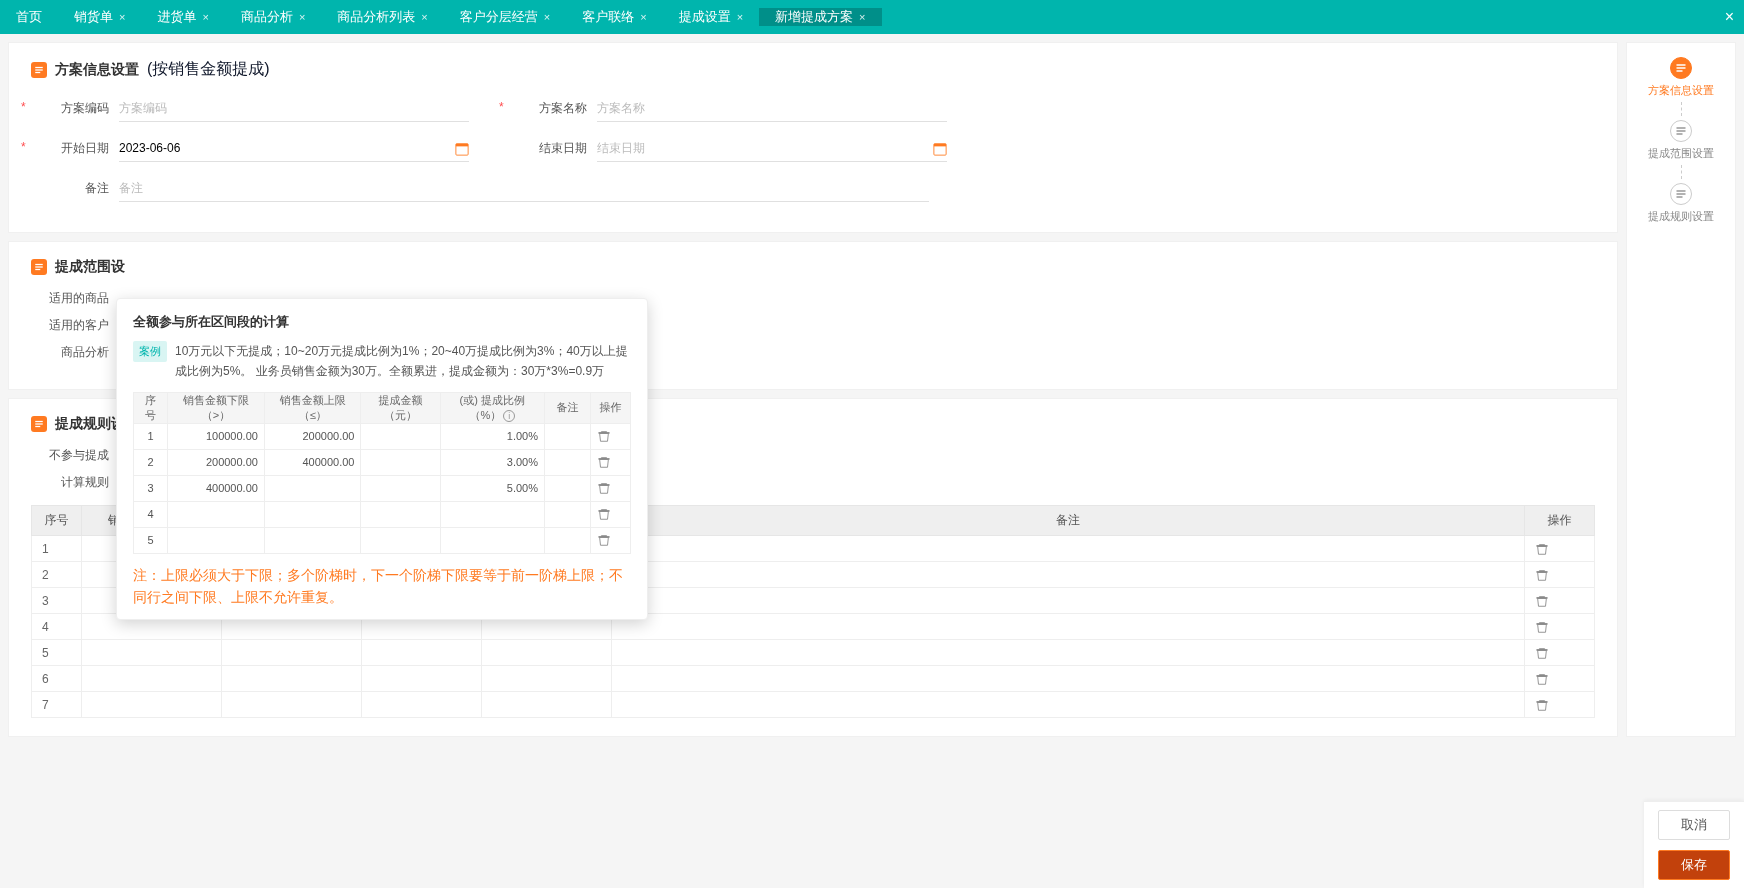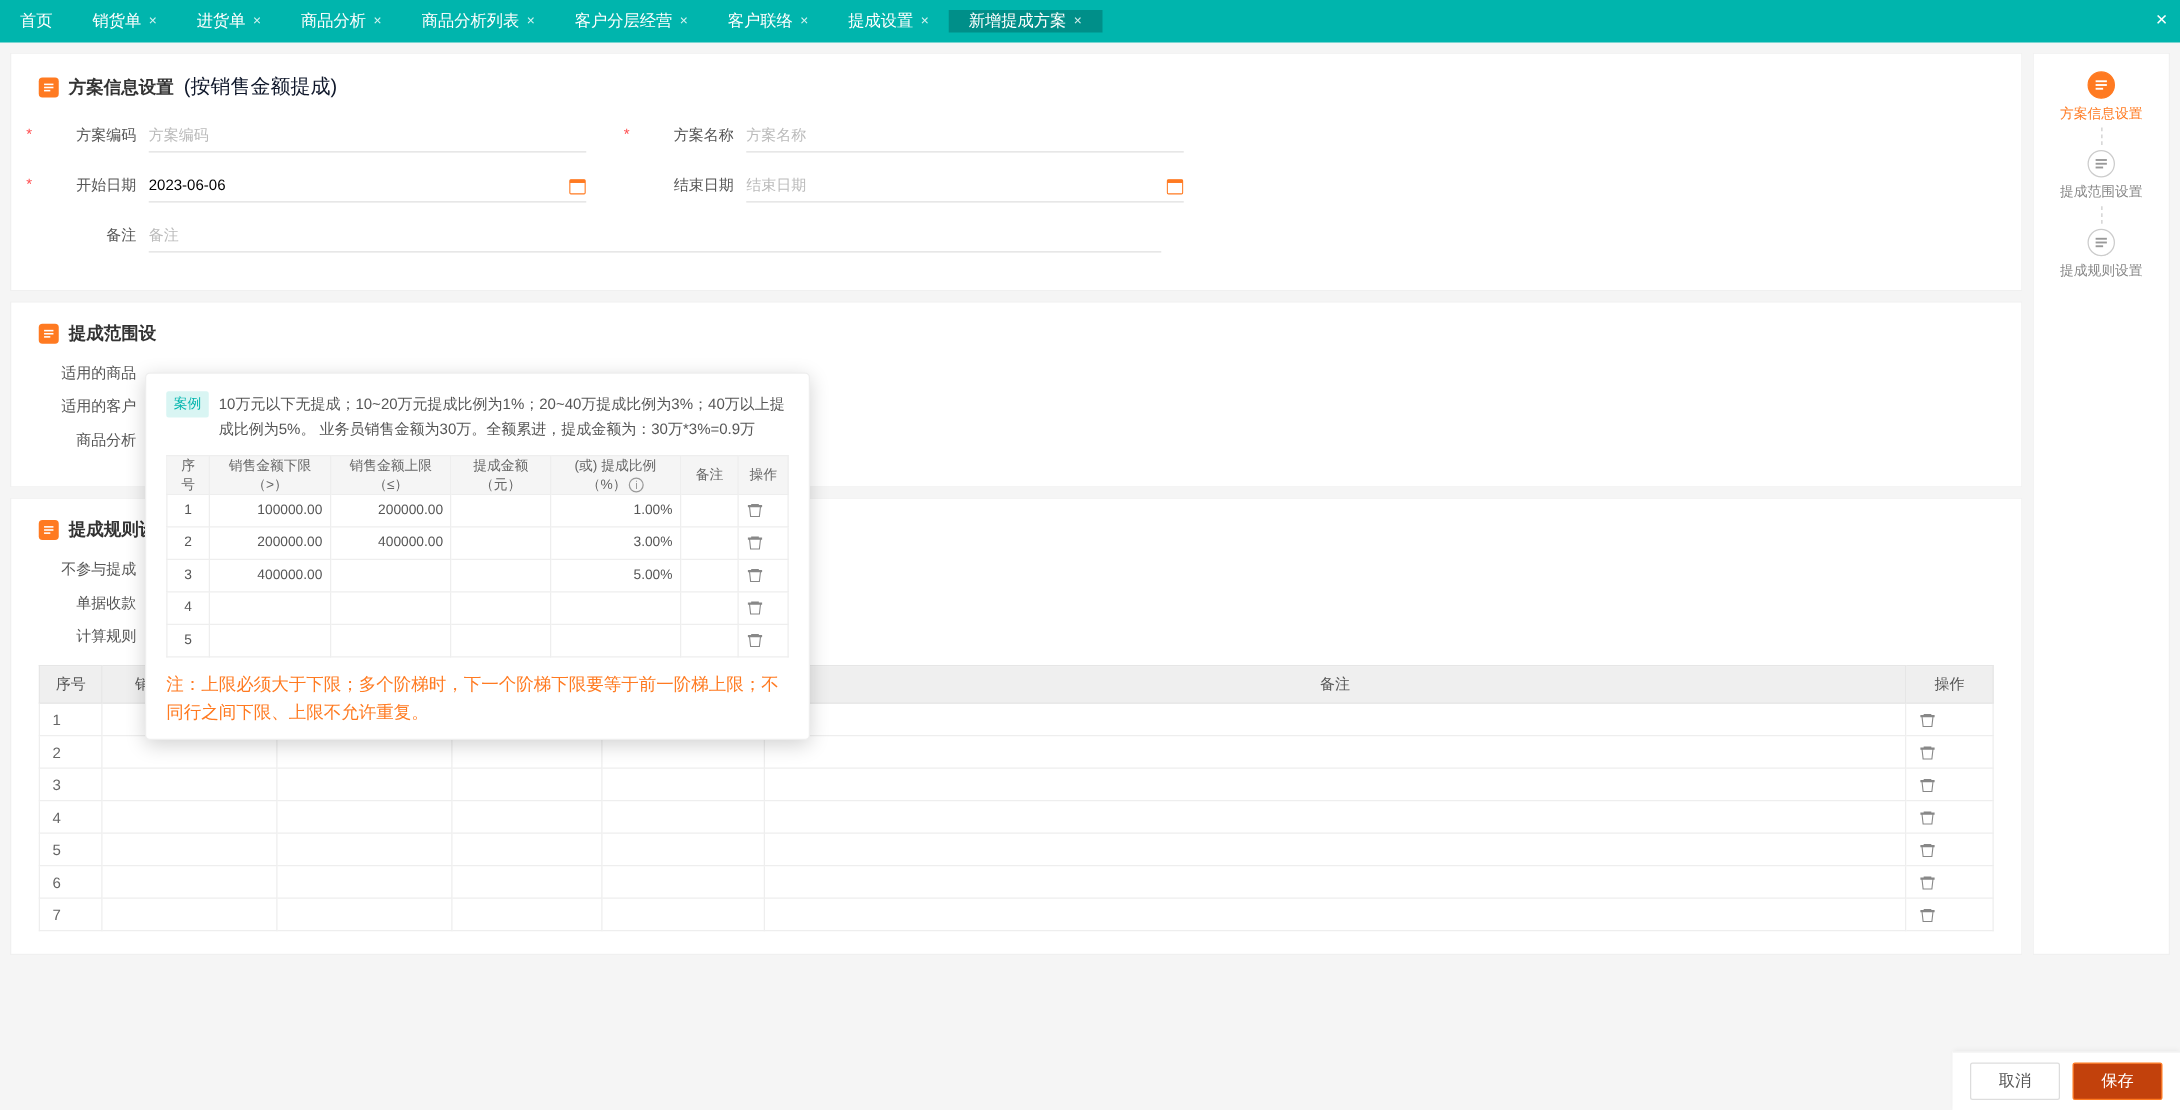--- a/index.html
+++ b/index.html
@@ -64,21 +64,21 @@
 
 
 .step-node { display: flex; flex-direction: column; align-items: center; gap: 4px; }
 .step-circle { width: 22px; height: 22px; border-radius: 50%; border: 1px solid #ccc; display: flex; align-items: center; justify-content: center; color: #888; }
 .step-circle.active { border-color: #ff7a21; background: #ff7a21; color: #fff; }
 .step-label { font-size: 11px; color: #888; text-align: center; }
 .step-label.active { color: #ff7a21; }
 .step-line { width: 1px; height: 14px; border-left: 1px dashed #ccc; }
 
 
-.footer { position: fixed; bottom: 0; right: 0; background: #fff; border-top: 1px solid #eee; padding: 8px 14px; display: flex; gap: 10px; box-shadow: 0 -1px 4px rgba(0,0,0,.05); }
+.footer { position: fixed; bottom: 0; right: 0; background: #fff; border-top: 1px solid #eee; padding: 8px 14px; display: flex; gap: 10px; box-shadow: 0 -1px 4px rgba(0,0,0,.05); flex-direction: column; }
 .btn { height: 30px; padding: 0 22px; border: 1px solid #ddd; background: #fff; color: #555; font-size: 13px; cursor: pointer; border-radius: 2px; }
 .btn.primary { background: #c2410c; border-color: #ff7a21; color: #fff; }
 
 svg { display: block; }
 </style>
 </head>
 <body>
 
 <div class="tab-bar">
   <div id="tabs-host" style="display: flex;">
@@ -182,23 +182,20 @@
           <svg viewBox="0 0 16 16" width="10" height="10">
               <rect x="2" y="3" width="12" height="2" fill="#fff"></rect>
               <rect x="2" y="7" width="12" height="2" fill="#fff"></rect>
               <rect x="2" y="11" width="8" height="2" fill="#fff"></rect>
             </svg>
         </span>
         <span class="panel-title">提成规则设</span>
       </div>
       <div class="simple-line">
           <span class="lbl">不参与提成</span>
-        </div>
-      <div class="simple-line">
-          <span class="lbl">单据收款</span>
         </div>
       <div class="radio-row">
         <span class="lbl">计算规则</span>
         <span class="radio">
             <span class="r"></span>
             <span>固定比例</span>
           </span>
         <span class="radio">
             <span class="r"></span>
             <span>区间超额提</span>
@@ -311,20 +308,21 @@
                 <svg viewBox="0 0 16 16" width="14" height="14">
                   <path d="M3 5h10l-1 9H4L3 5zm2-2h6v1H5V3zm-3 1h12v1H2V4z" fill="none" stroke="#888" stroke-width="1"></path>
                 </svg>
               </td>
             </tr>
           </tbody>
       </table>
     </div>
 
     <div class="tooltip">
+      <div class="tt-title">全额参与所在区间段的计算</div>
       <div class="tt-ex">
         <span class="tt-badge">案例</span>
         <span>10万元以下无提成；10~20万元提成比例为1%；20~40万提成比例为3%；40万以上提成比例为5%。 业务员销售金额为30万。全额累进，提成金额为：30万*3%=0.9万</span>
       </div>
       <table class="tt-table">
         <thead>
             <tr>
           <th style="width:34px">序号</th>
           <th>销售金额下限（&gt;）</th>
           <th>销售金额上限（≤）</th>

